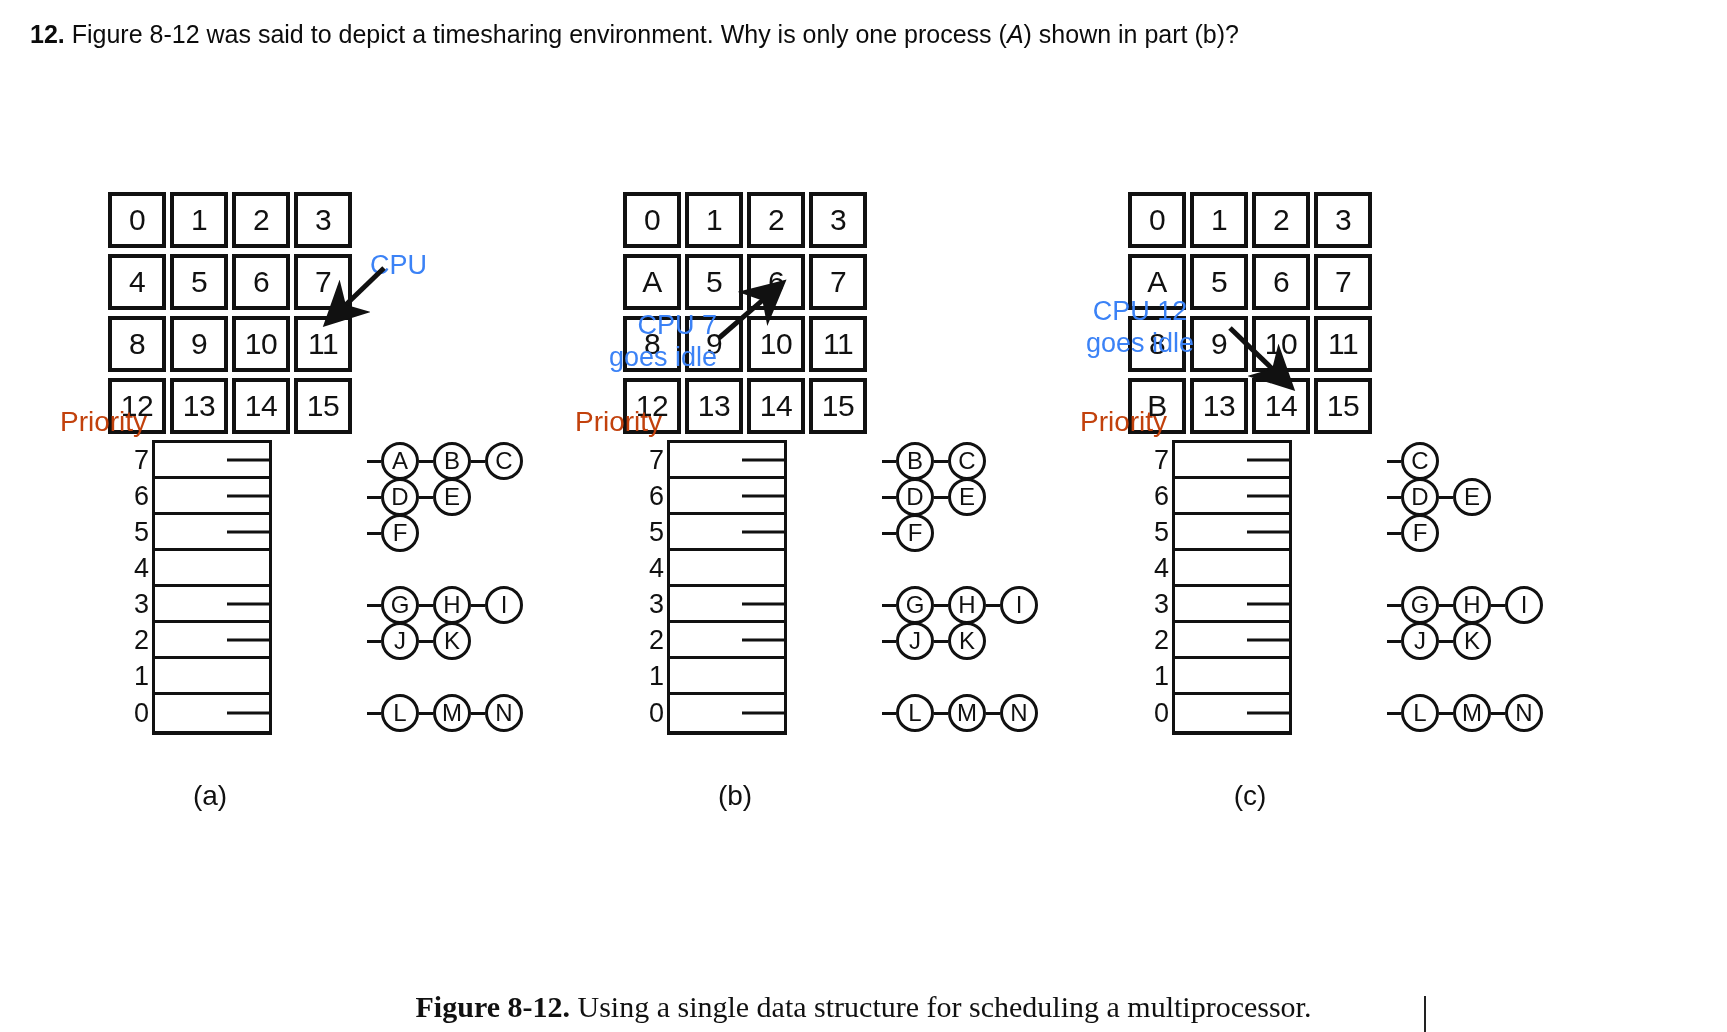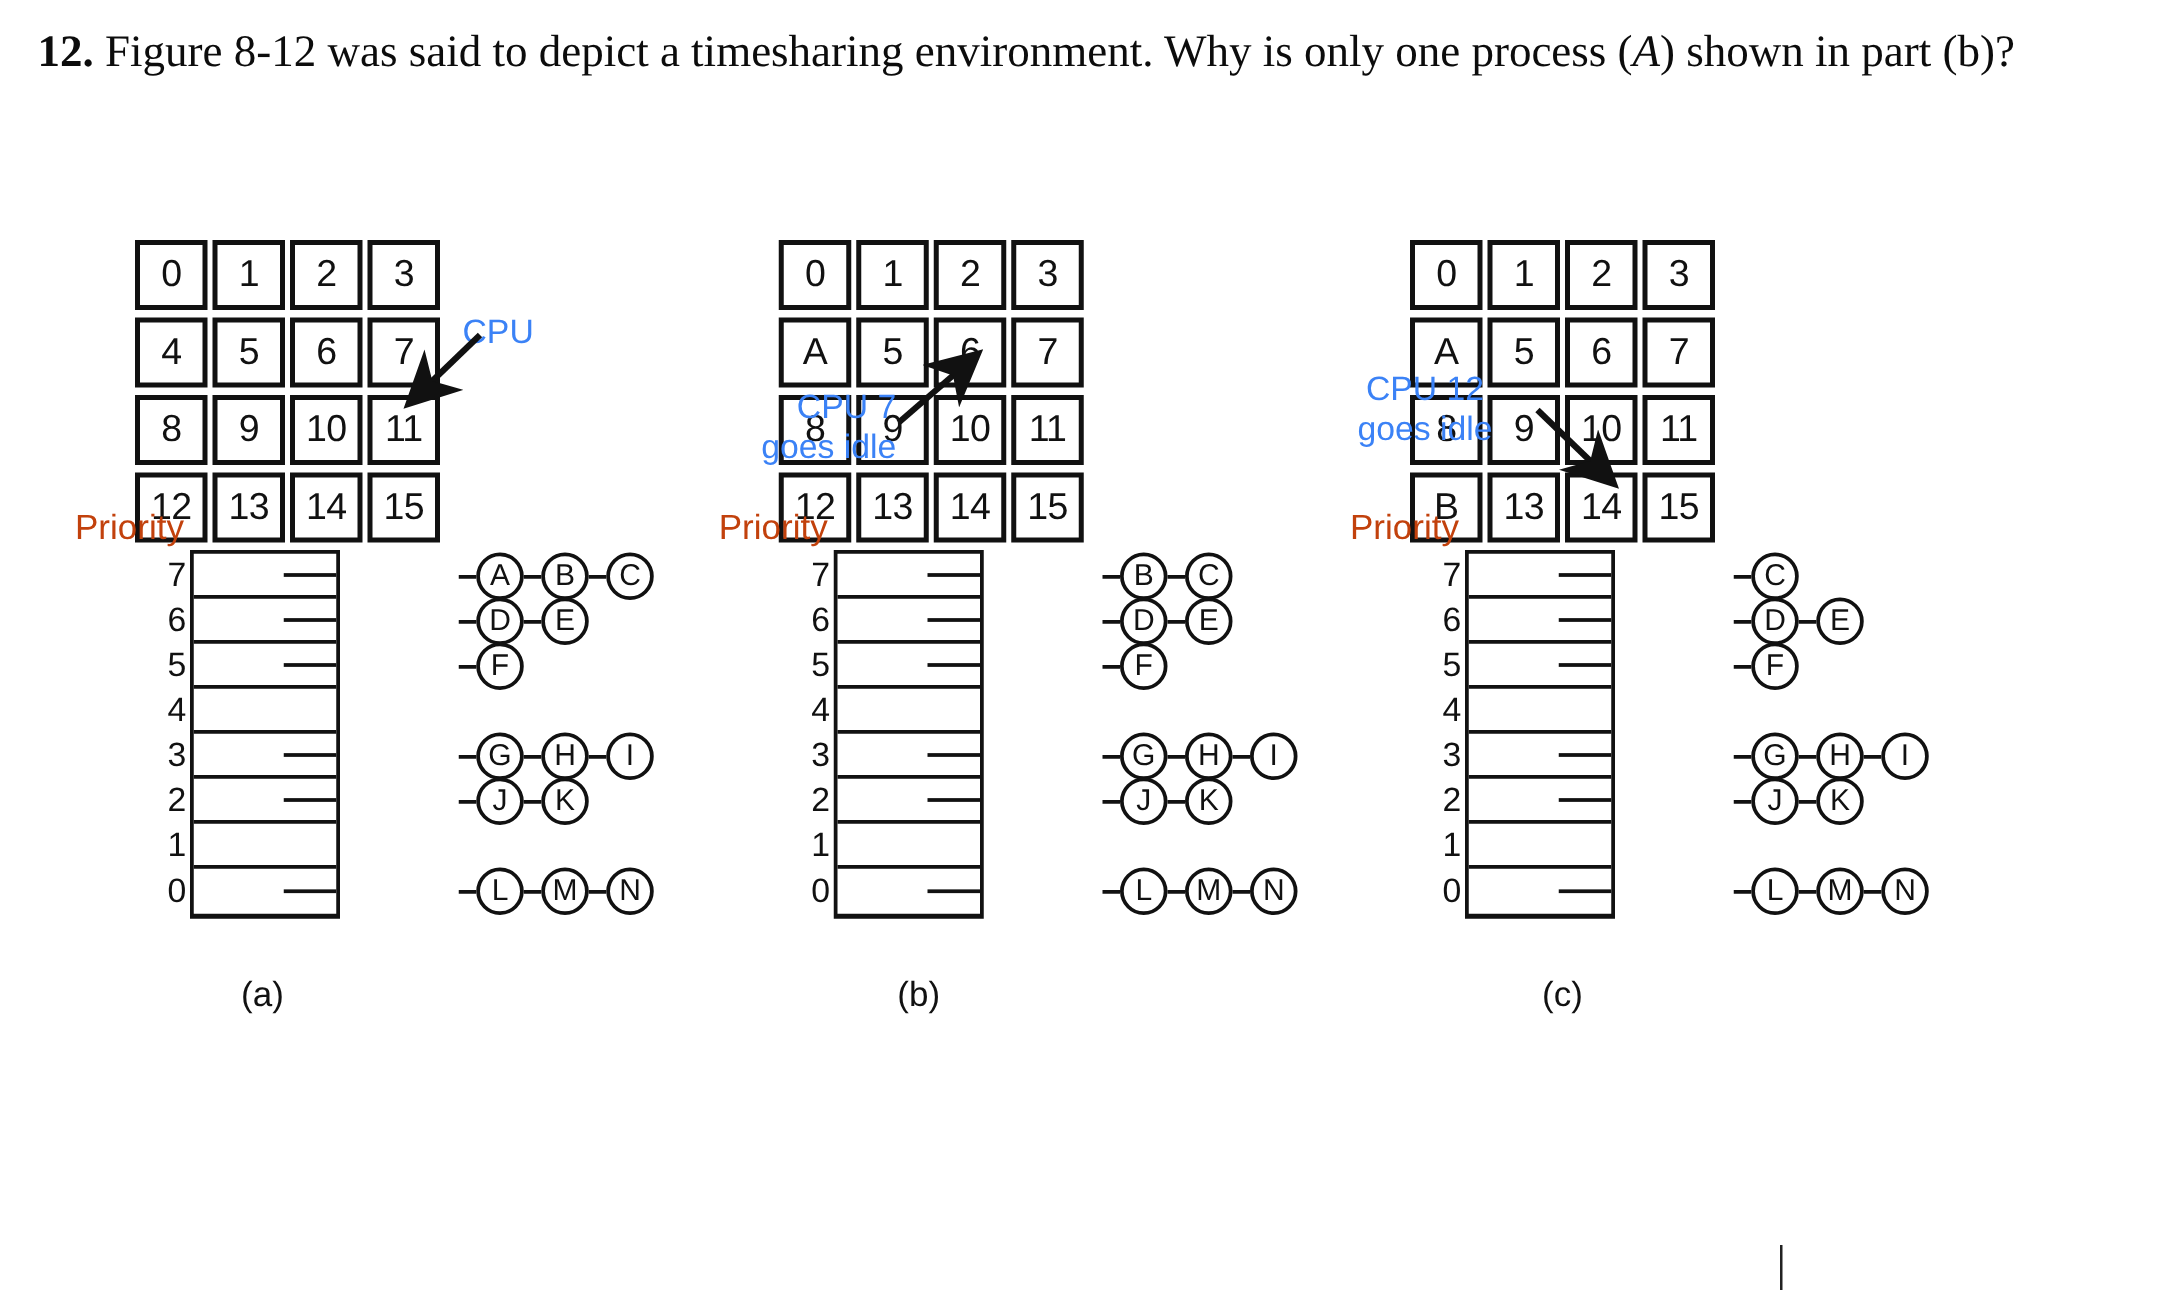--- a/index.html
+++ b/index.html
@@ -16,22 +16,22 @@
     font-family: "Liberation Sans", sans-serif;
     color: #000000;
   }
 
   
   #question {
     position: absolute;
     left: 30px;
     top: 18px;
     width: 1670px;
-    font-family: Liberation Serif, serif;
-    font-size: 36px;
+    font-family: Liberation Sans, sans-serif;
+    font-size: 25px;
     line-height: 1.32;
     color: #0c0c0c;
   }
   #question .qnum {
     font-weight: bold;
   }
   #question .ital {
     font-style: italic;
   }
 
@@ -547,15 +547,18 @@
               <div class="link"></div>
               <div class="node">N</div>
             </div>
           </div>
         </div>
     </div>
 
     <div class="panel-caption">(c)</div>
   </div>
 
+  <div id="figure-caption">
+    <span class="bold">Figure 8-12.</span><span>  Using a single data structure for scheduling a multiprocessor.</span>
+  </div>
 
   <div id="text-caret"></div>
 </div>
 
 </body></html>

